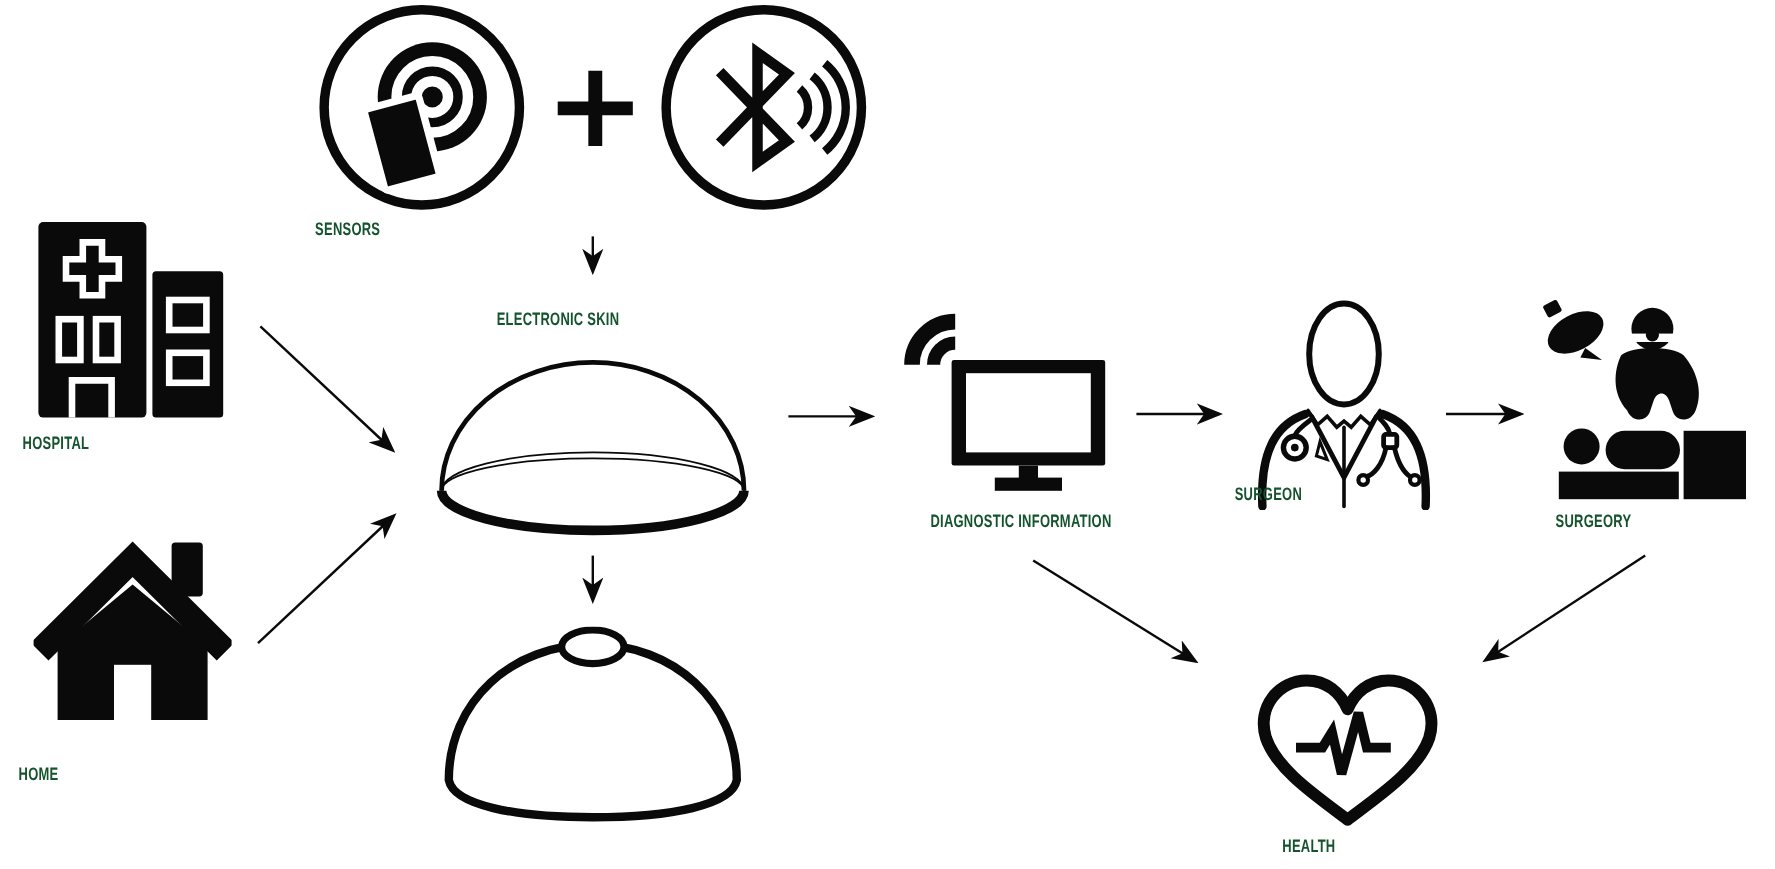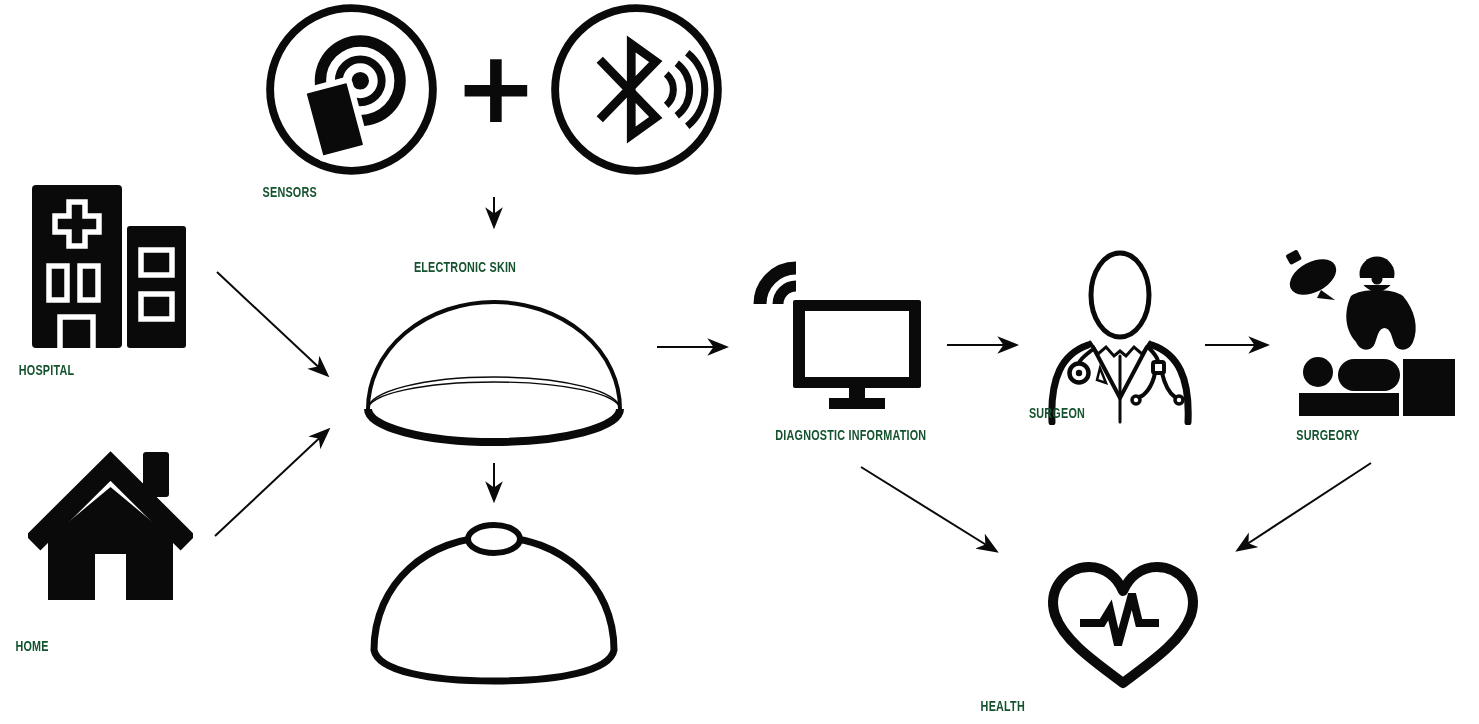--- a/index.html
+++ b/index.html
@@ -139,21 +139,21 @@
     </svg>
   </div>
   <div class="lbl" style="left:1284px;top:427px;width:200px;"><span>SURGEORY</span></div>
 
   <div class="icon" style="left:1038px;top:552px;width:170px;height:152px;">
     <svg width="170" height="152" viewBox="0 0 170 152">
       <path d="M85 131 C57 110 26 89 17 63 C9 37 28 15 51 15 C67 15 79 25 85 39 C91 25 103 15 119 15 C142 15 161 37 153 63 C144 89 113 110 85 131 Z" fill="none" stroke="#0a0a0a" stroke-width="10" stroke-linejoin="round"></path>
       <path d="M42 71 H64 L72 58 L80 93 L94 42 L101 71 H121" fill="none" stroke="#0a0a0a" stroke-width="8"></path>
     </svg>
   </div>
-  <div class="lbl" style="left:972px;top:698px;width:200px;"><span>HEALTH</span></div>
+  <div class="lbl" style="left:1060px;top:698px;width:200px;"><span>HEALTH</span></div>
 
   <svg class="arrows" viewBox="0 0 1479 724">
     <defs>
       <marker id="ah" viewBox="0 0 10 8" refX="8.5" refY="4" markerWidth="11" markerHeight="9" orient="auto">
         <path d="M0 0 L10 4 L0 8 L2.8 4 Z" fill="#0a0a0a"></path>
       </marker>
     </defs>
     <g stroke="#0a0a0a" stroke-width="2">
       <line x1="494" y1="197" x2="494" y2="226" marker-end="url(#ah)"></line>
       <line x1="217" y1="272" x2="327" y2="375" marker-end="url(#ah)"></line>

